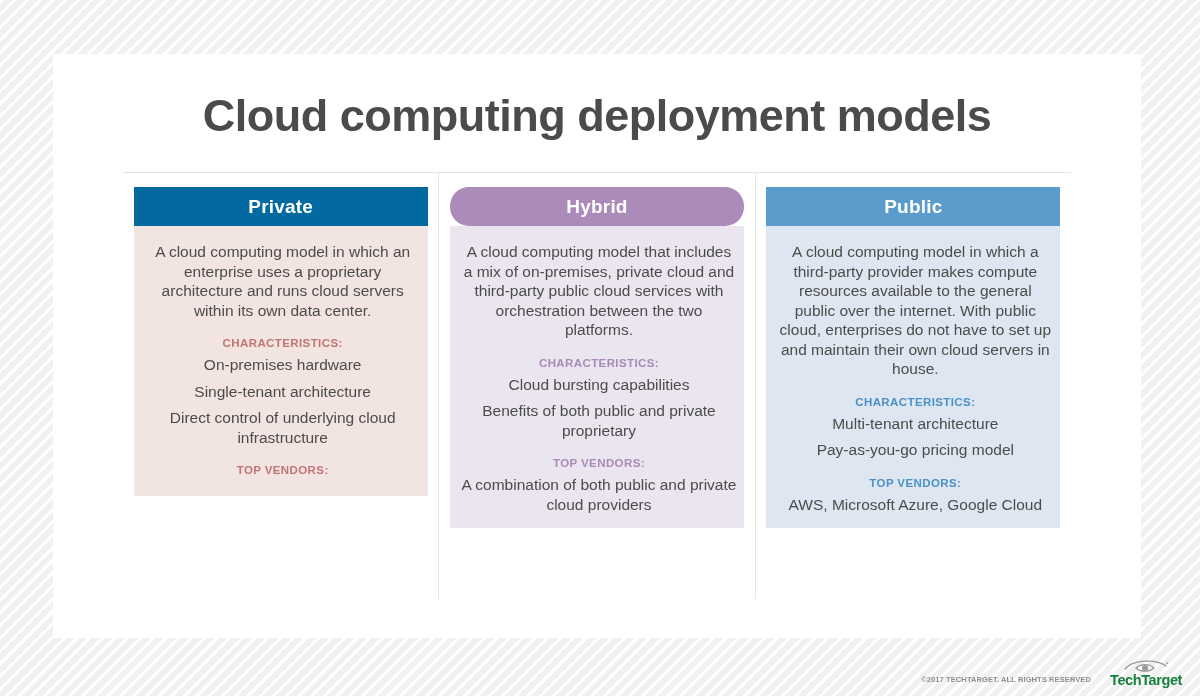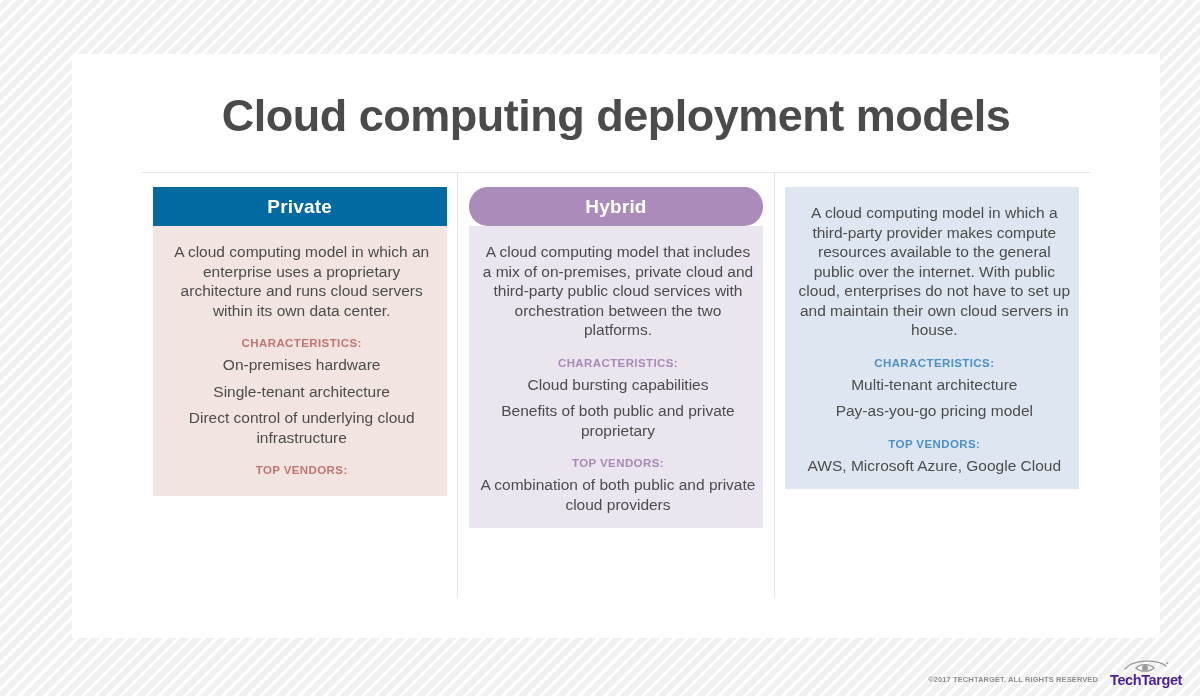--- a/index.html
+++ b/index.html
@@ -17,21 +17,21 @@
       #ffffff 0px,
       #ffffff 3px,
       #f1f1f1 3px,
       #f1f1f1 9px
     );
     position: relative;
   }
 
   .card {
     position: absolute;
-    left: 72px;
+    left: 53px;
     top: 54px;
     width: 1088px;
     height: 584px;
     background: #ffffff;
   }
 
   .title {
     position: absolute;
     left: 0;
     top: 36px;
@@ -143,21 +143,21 @@
   
   .col-hybrid .col-inner, .col-public .col-inner { margin-top: 14px; }
 
   .footer {
     position: absolute;
     right: 18px;
     bottom: 8px;
     display: flex;
     flex-direction: row;
     align-items: flex-end;
-    gap: 12px;
+    gap: 19px;
   }
 
   .copyright {
     font-size: 7.5px;
     font-weight: bold;
     letter-spacing: 0.1px;
     color: #8e8e8e;
     padding-bottom: 4px;
     white-space: nowrap;
   }
@@ -172,21 +172,21 @@
   .logo-eye {
     display: block;
     width: 46px;
     height: 16px;
     margin-bottom: -1px;
   }
 
   .logo-word {
     font-size: 14.5px;
     font-weight: bold;
-    color: #4c1d95;
+    color: #15803d;
     letter-spacing: -0.4px;
     line-height: 15px;
   }
 </style>
 </head>
 <body>
 
 <div class="card">
 
   <div class="title">Cloud computing deployment models</div>
@@ -218,20 +218,21 @@
           <p class="item">Cloud bursting capabilities</p>
           <p class="item">Benefits of both public and private proprietary</p>
           <div class="section-label">TOP VENDORS:</div>
           <p class="item">A combination of both public and private cloud providers</p>
         </div>
       </div>
     </div>
 
     <div class="col col-public">
       <div class="col-inner">
+        <div class="col-header">Public</div>
         <div class="col-body">
           <p class="summary">A cloud computing model in which a third-party provider makes compute resources available to the general public over the internet. With public cloud, enterprises do not have to set up and maintain their own cloud servers in house.</p>
           <div class="section-label">CHARACTERISTICS:</div>
           <p class="item">Multi-tenant architecture</p>
           <p class="item">Pay-as-you-go pricing model</p>
           <div class="section-label">TOP VENDORS:</div>
           <p class="item">AWS, Microsoft Azure, Google Cloud</p>
         </div>
       </div>
     </div>

